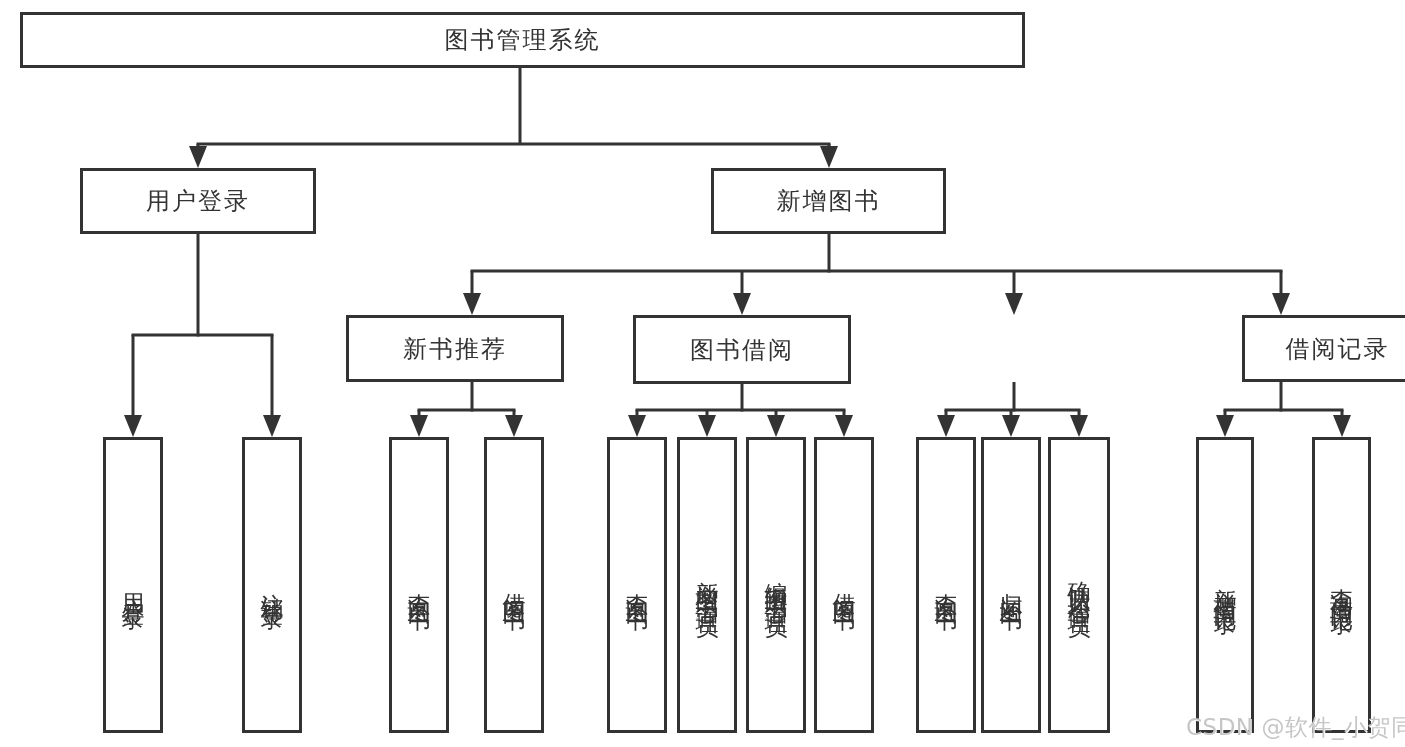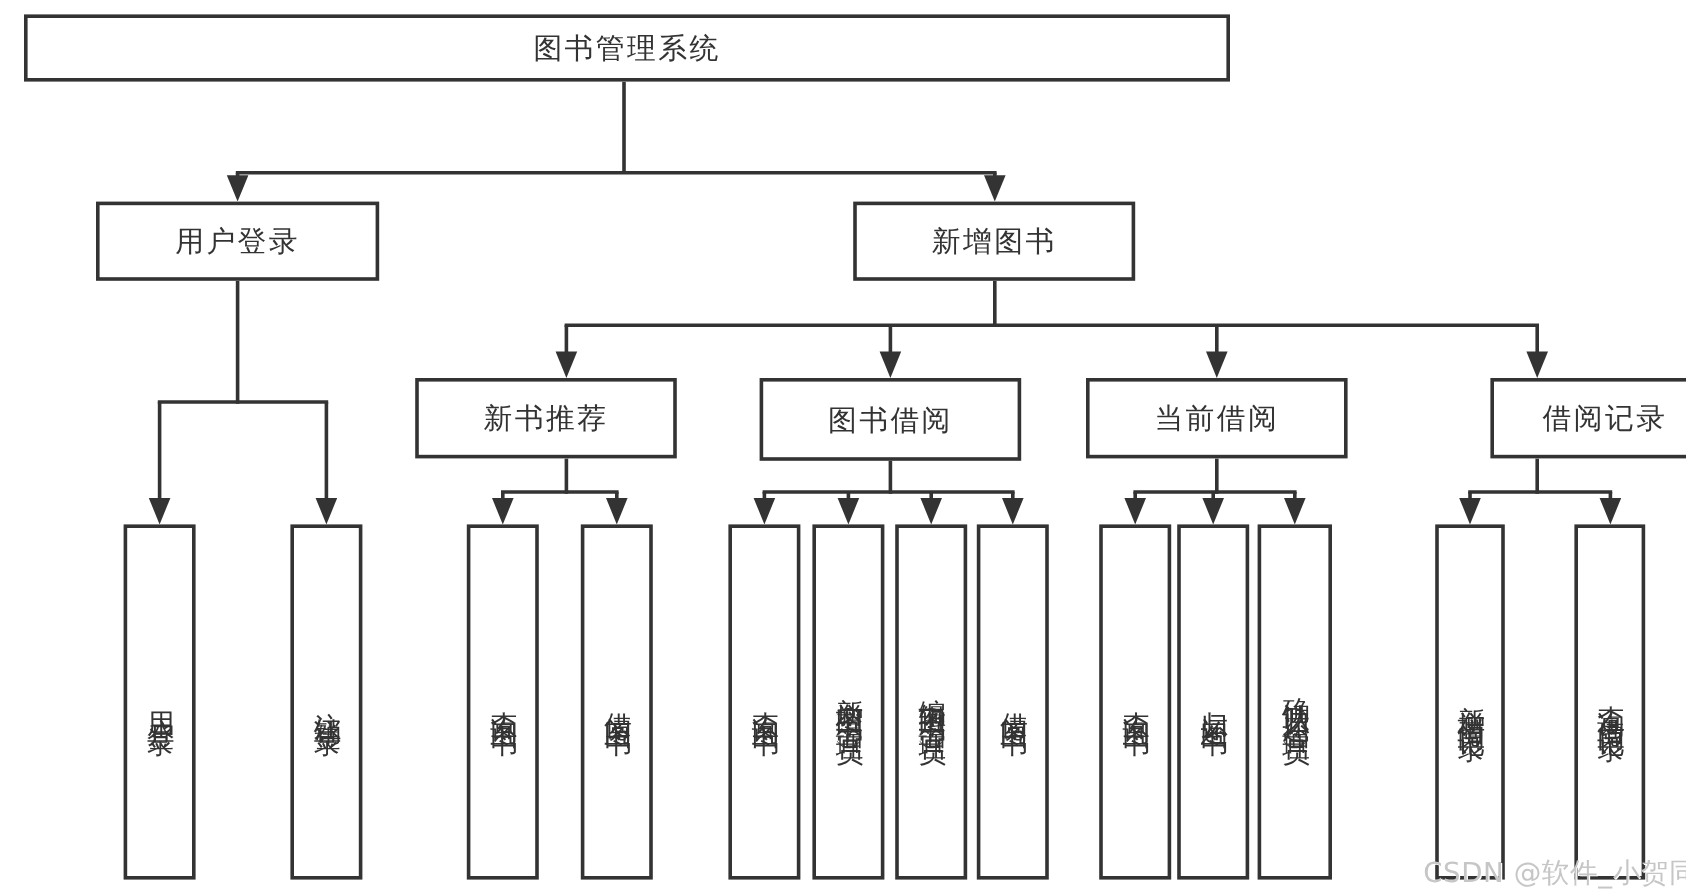--- a/index.html
+++ b/index.html
@@ -112,23 +112,20 @@
   <div class="box h" style="left:711px;top:168px;width:235px;height:66px">
     <span>新增图书</span>
   </div>
 
   <div class="box h" style="left:346px;top:315px;width:218px;height:67px">
     <span>新书推荐</span>
   </div>
   <div class="box h" style="left:633px;top:315px;width:218px;height:69px">
     <span>图书借阅</span>
   </div>
-  <div class="box h" style="left:905px;top:315px;width:218px;height:67px">
-    <span>当前借阅</span>
-  </div>
   <div class="box h" style="left:1242px;top:315px;width:191px;height:67px">
     <span>借阅记录</span>
   </div>
 
   <div class="box v" style="left:103px;top:437px;width:60px;height:296px">
     <span class="vt">用户登录</span>
   </div>
   <div class="box v" style="left:242px;top:437px;width:60px;height:296px">
     <span class="vt">注销登录</span>
   </div>

